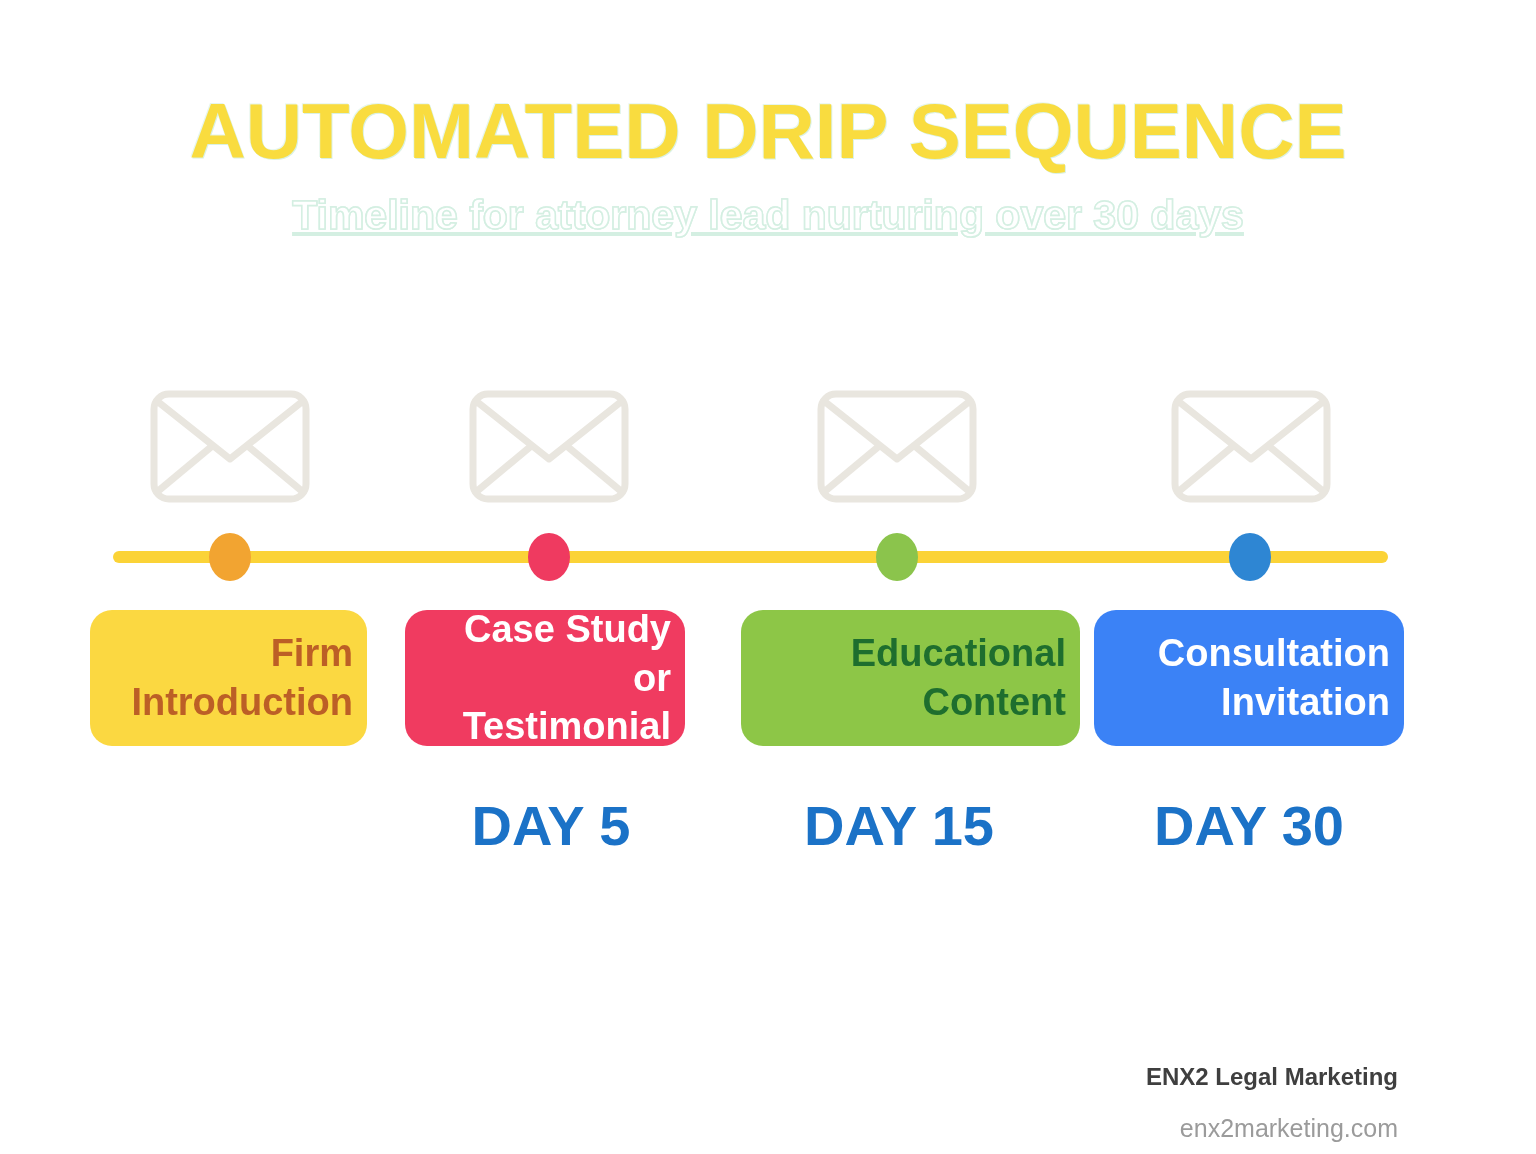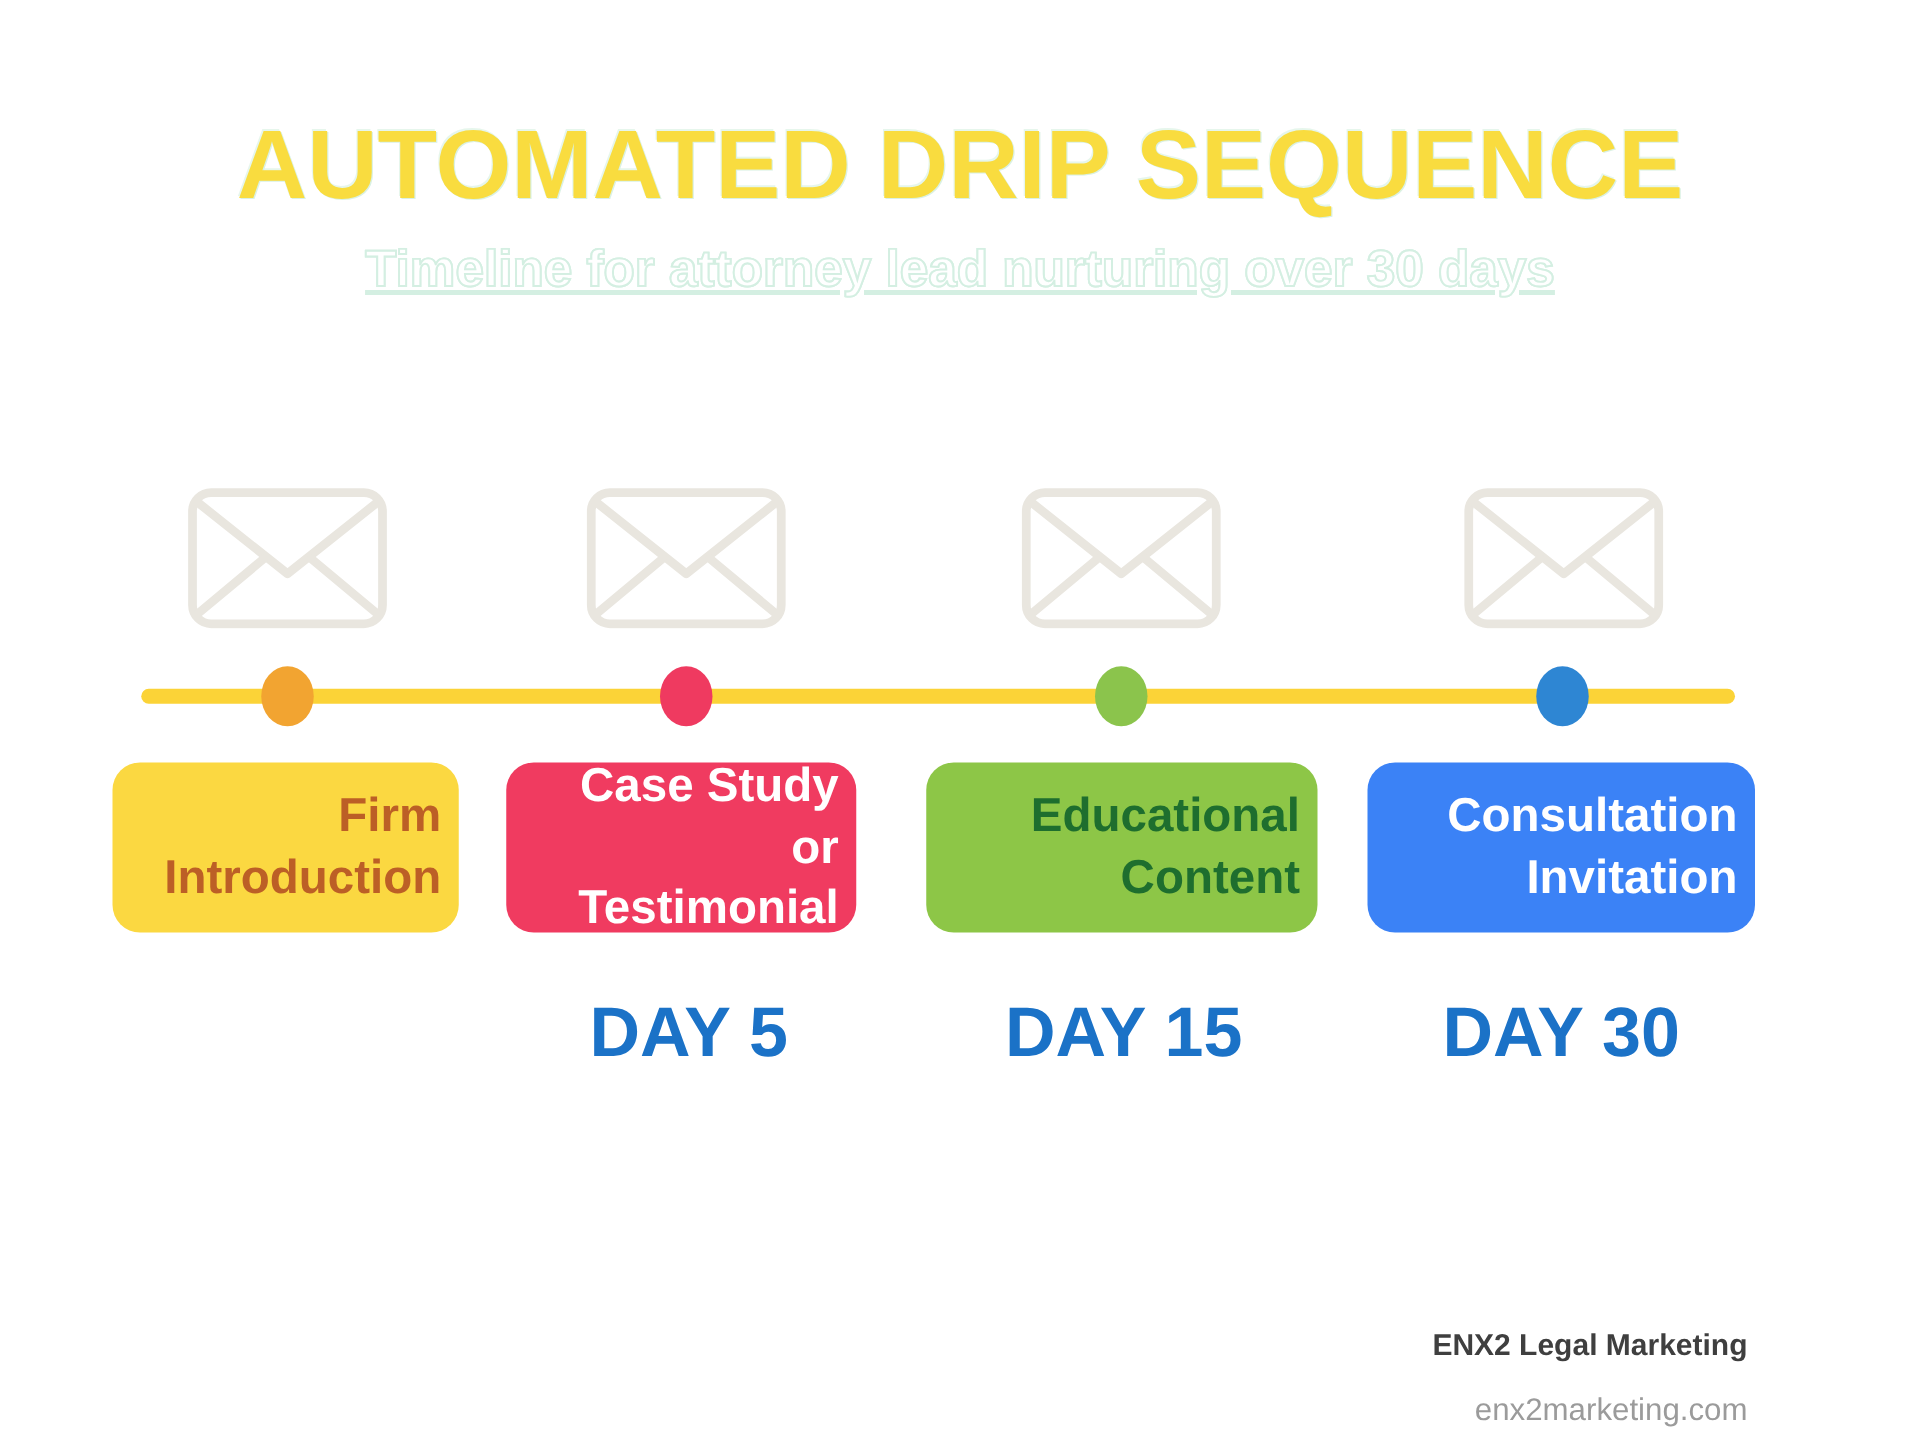--- a/index.html
+++ b/index.html
@@ -155,21 +155,21 @@
 
   <div class="timeline-line" style="background: rgb(251, 211, 55);"></div>
 
   <div class="dot" style="left: 209px; background: rgb(242, 164, 49);"></div>
   <div class="dot" style="left: 528px; background: rgb(239, 58, 96);"></div>
   <div class="dot" style="left: 876px; background: rgb(139, 196, 76);"></div>
   <div class="dot" style="left: 1229px; background: rgb(46, 134, 211);"></div>
 
   <div class="step-box" style="left: 90px; width: 277px; background: rgb(251, 216, 65); color: rgb(188, 95, 38);">Firm Introduction</div>
   <div class="step-box" style="left: 405px; width: 280px; background: rgb(240, 59, 96); color: rgb(255, 255, 255);">Case Study or Testimonial</div>
-  <div class="step-box" style="left: 741px; width: 313px; background: rgb(141, 198, 71); color: rgb(30, 110, 46);">Educational Content</div>
+  <div class="step-box" style="left: 741px; width: 339px; background: rgb(141, 198, 71); color: rgb(30, 110, 46);">Educational Content</div>
   <div class="step-box" style="left: 1094px; width: 310px; background: #3b82f6; color: rgb(255, 255, 255);">Consultation Invitation</div>
 
   <div class="day-label" style="left: 391px; color: rgb(27, 114, 199);">DAY 5</div>
   <div class="day-label" style="left: 739px; color: rgb(27, 114, 199);">DAY 15</div>
   <div class="day-label" style="left: 1089px; color: rgb(27, 114, 199);">DAY 30</div>
 
   <div class="footer">
     <div class="brand" style="color: rgb(63, 63, 63);">ENX2 Legal Marketing</div>
     <div class="site" style="color: rgb(155, 155, 155);">enx2marketing.com</div>
   </div>

